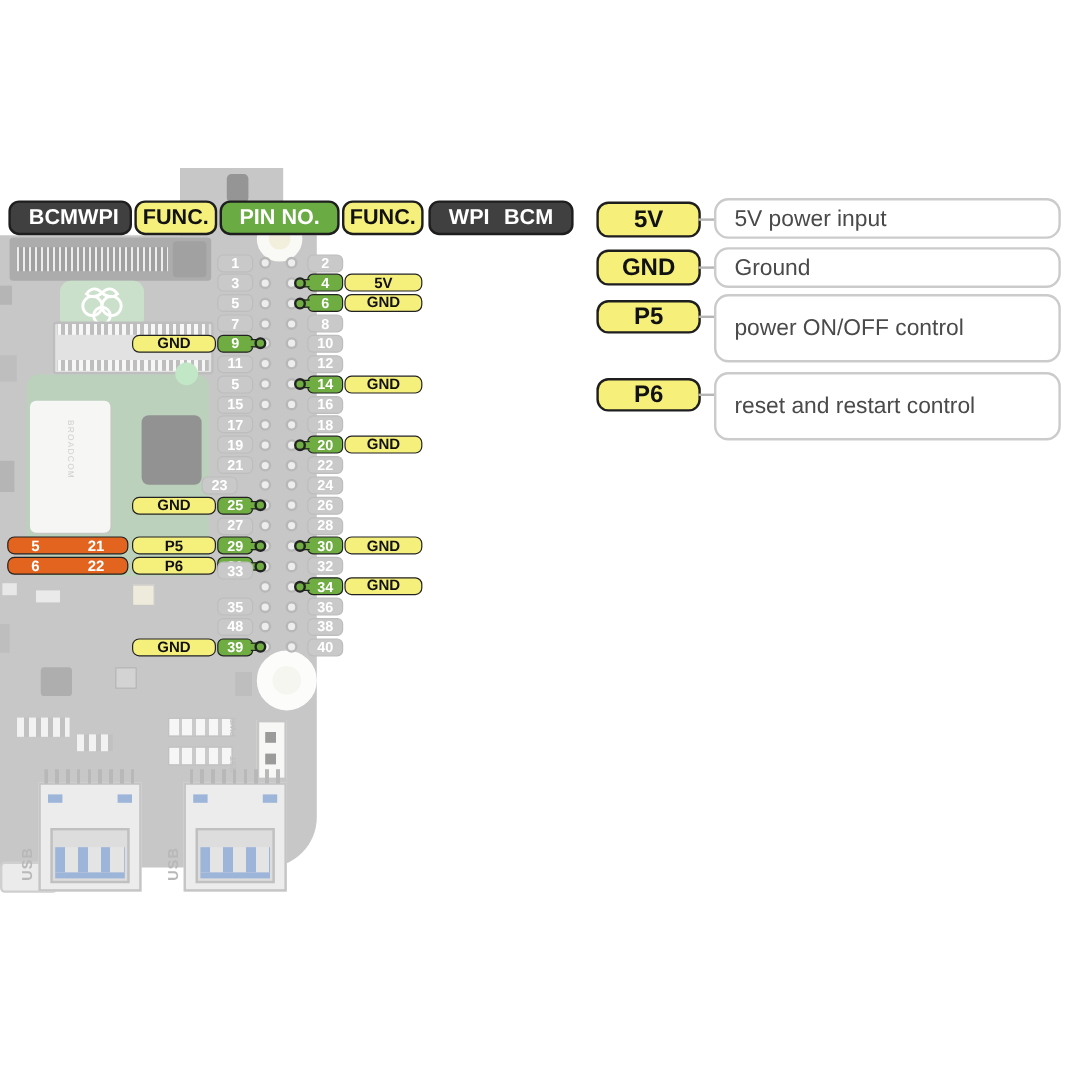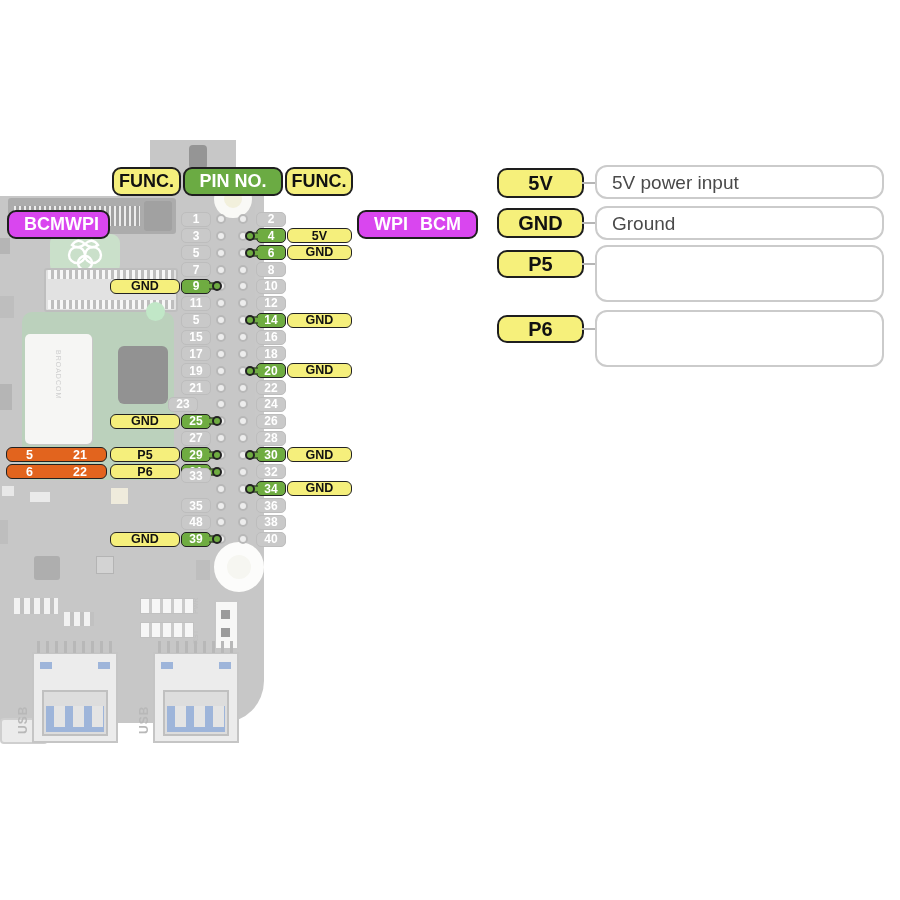--- a/index.html
+++ b/index.html
@@ -60,21 +60,21 @@
      transform:rotate(90deg);transform-origin:left top;}
   .b-silk{position:absolute;color:#8f8f8f;font-size:7px;font-weight:700;
      transform:rotate(-90deg);transform-origin:left top;}
   .hole{position:absolute;width:10px;height:10px;border-radius:50%;border:2px solid #7f7f7f;
      background:#e0e0e0;box-sizing:border-box;}
   
   #overlay{position:absolute;inset:0;}
   .badge{position:absolute;box-sizing:border-box;display:flex;align-items:center;justify-content:center;
      border:2px solid #1e1e1e;font-weight:600;}
   .hdr{height:29px;border-radius:9px;font-size:18px;top:167px;}
-  .hdr-orange{background:#d946ef;color:#fff;margin-top:43px;}
+  .hdr-orange{background:#404040;color:#fff;}
   .hdr-yellow{background:#F5EF7C;color:#111;}
   .hdr-green{background:#6BAB43;color:#fff;}
   .hdr-duo{justify-content:space-between;padding:0 15px;}
   .pinb{position:absolute;box-sizing:border-box;height:15px;display:flex;align-items:center;justify-content:center;
      border-radius:5px;font-weight:700;font-size:12px;line-height:1;}
   .pin-plain{background:#C9C9C9;border:1px solid #bdbdbd;color:#fff;}
   .pin-hl{background:#6FAC41;border:1.5px solid #222;color:#fff;}
   .fnlabel{position:absolute;box-sizing:border-box;height:15px;display:flex;align-items:center;justify-content:center;
      background:#F5EF7C;border:1.5px solid #222;border-radius:6px;color:#111;font-weight:700;font-size:12.5px;line-height:1;}
   .bcmwpi{position:absolute;box-sizing:border-box;height:15px;display:flex;align-items:center;justify-content:space-between;
@@ -291,20 +291,22 @@
 
     <div class="lgb" style="top:208px;height:30px;">GND</div>
     <div class="lgconn" style="top:222px;"></div>
     <div class="lgbox" style="top:206px;height:34px;">
       <span>Ground</span>
     </div>
 
     <div class="lgb" style="top:250px;height:28px;">P5</div>
     <div class="lgconn" style="top:263px;"></div>
     <div class="lgbox" style="top:245px;height:57px;">
+      <span>power ON/OFF control</span>
     </div>
 
     <div class="lgb" style="top:315px;height:28px;">P6</div>
     <div class="lgconn" style="top:328px;"></div>
     <div class="lgbox" style="top:310px;height:57px;">
+      <span>reset and restart control</span>
     </div>
   </div>
 </div>
 
 </body></html>

